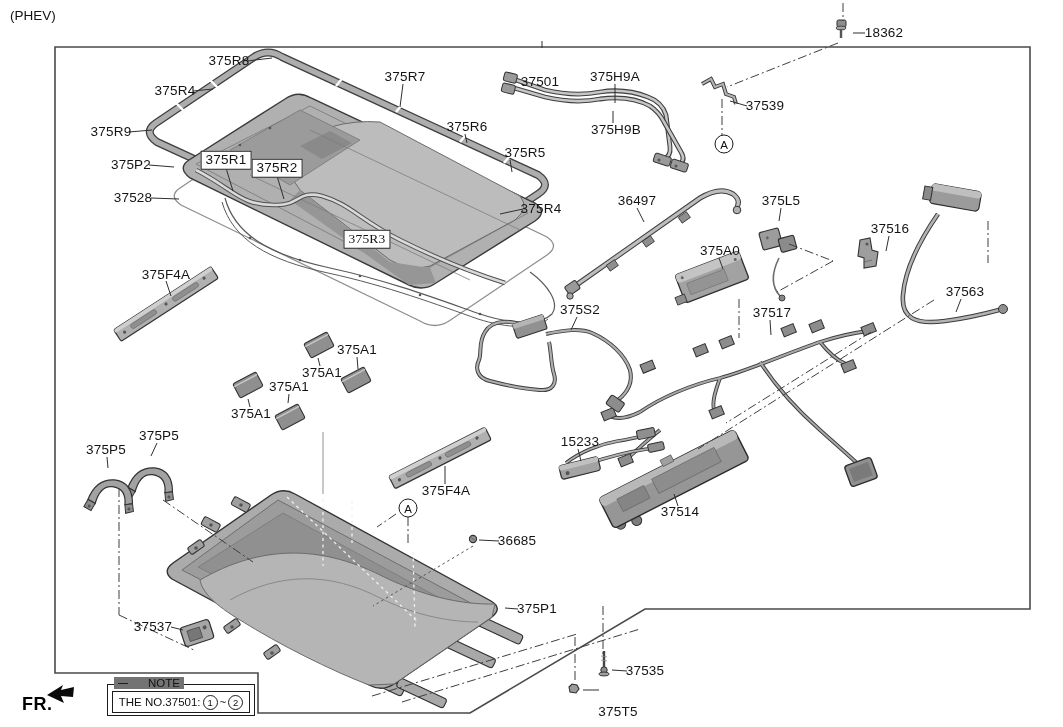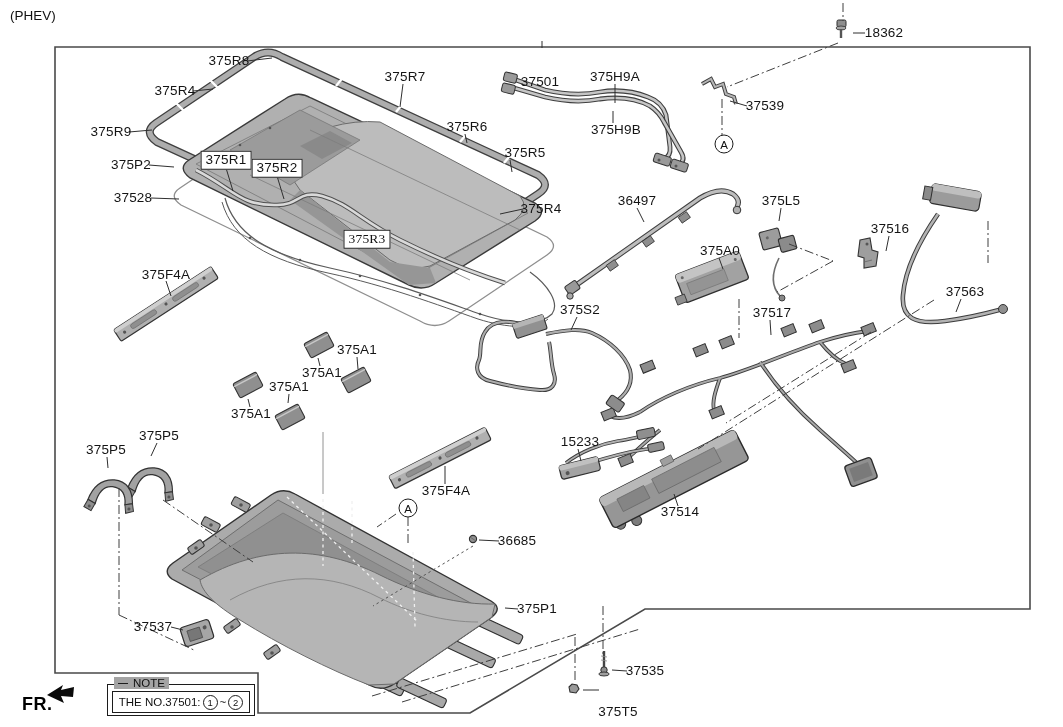--- a/index.html
+++ b/index.html
@@ -9,22 +9,22 @@
   #labels{position:absolute;left:0;top:0;width:100%;height:100%;pointer-events:none;}
   .plabel{position:absolute;transform:translate(-50%,-50%);font-size:13.5px;line-height:1;
           color:#141414;white-space:nowrap;letter-spacing:.2px;}
   .plabel.boxed{border:1.4px solid #1c1c1c;background:#fff;padding:1px 4px 2px;}
   .callout{position:absolute;transform:translate(-50%,-50%);width:17px;height:17px;
            border:1.4px solid #1c1c1c;border-radius:50%;background:#fff;display:flex;
            align-items:center;justify-content:center;font-size:11.5px;color:#111;}
   .variant{position:absolute;left:10px;top:8px;font-size:13.5px;color:#111;}
   .fr{position:absolute;left:22px;top:694px;font-size:18px;font-weight:bold;color:#000;letter-spacing:.5px;}
   .note-box{position:absolute;left:107px;top:684px;width:146px;height:30px;border:1.4px solid #1c1c1c;background:#fff;}
-  .note-legend{position:absolute;top:-8px;left:6px;background:#a3a3a3;padding:0 4px;font-size:11.5px;
-               color:#111;display:flex;align-items:center;gap:5px;}
+  .note-legend{position:absolute;top:-8px;left:6px;background:#737373;padding:0 4px;font-size:11.5px;
+               color:#111;display:flex;align-items:center;gap:20px;}
   .note-legend .dash{display:inline-block;width:10px;height:0;border-top:1.3px solid #1c1c1c;}
   .note-inner{position:absolute;left:4px;right:4px;top:6px;bottom:2px;border:1.2px solid #1c1c1c;
               display:flex;align-items:center;justify-content:center;gap:2px;font-size:11.5px;color:#111;}
   .cnum{display:inline-flex;align-items:center;justify-content:center;width:13px;height:13px;
         border:1.1px solid #1c1c1c;border-radius:50%;font-size:9.5px;}
 </style>
 </head>
 <body>
 
 <div class="stage">

